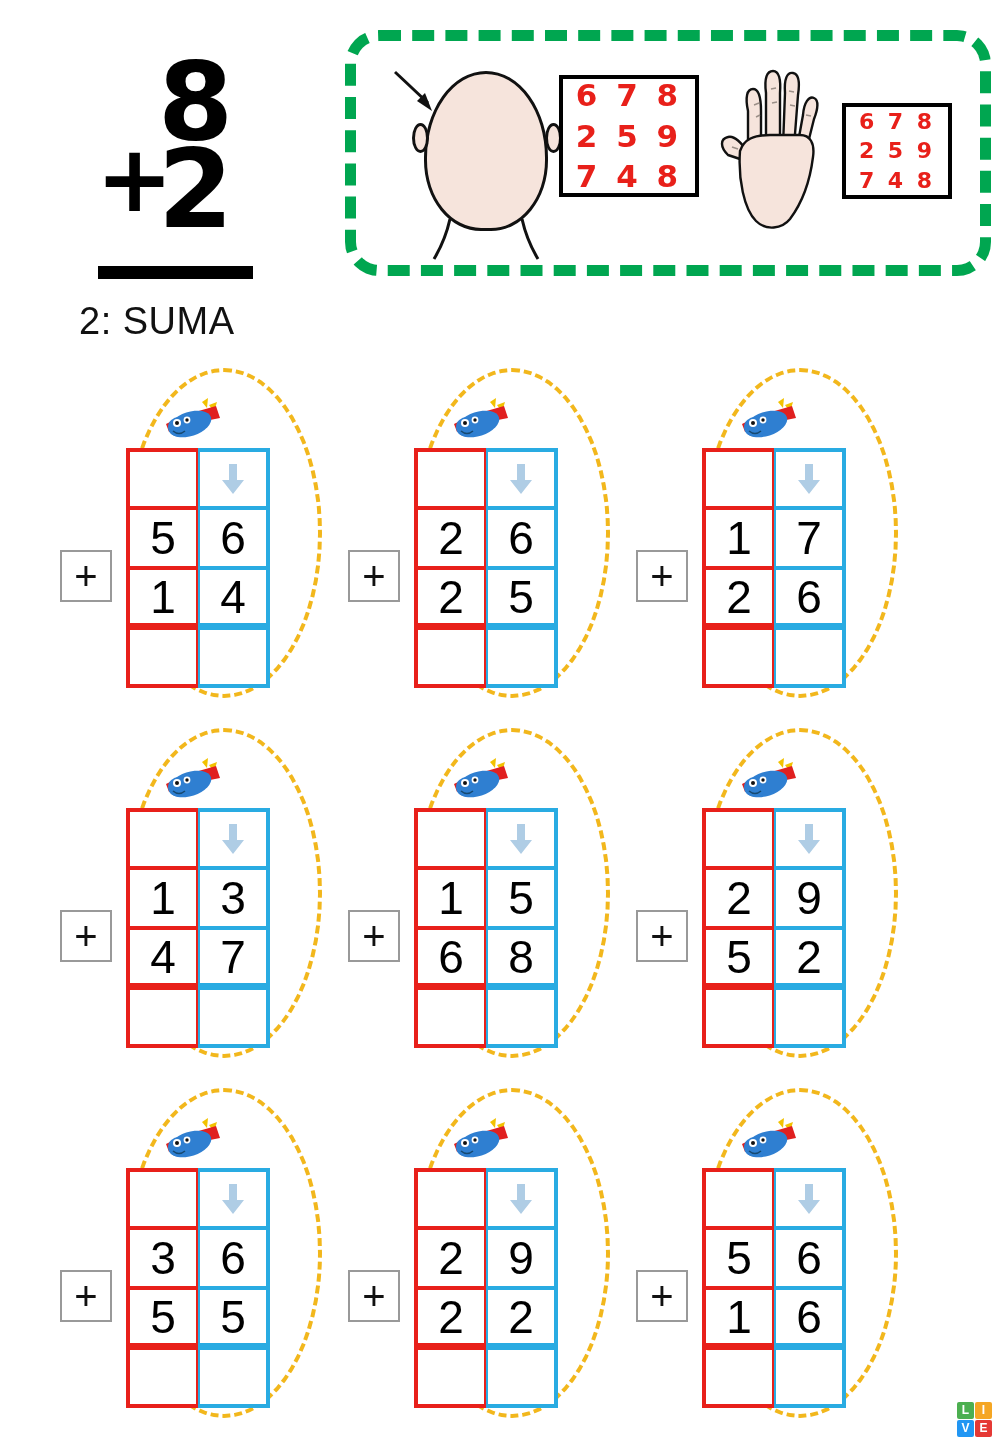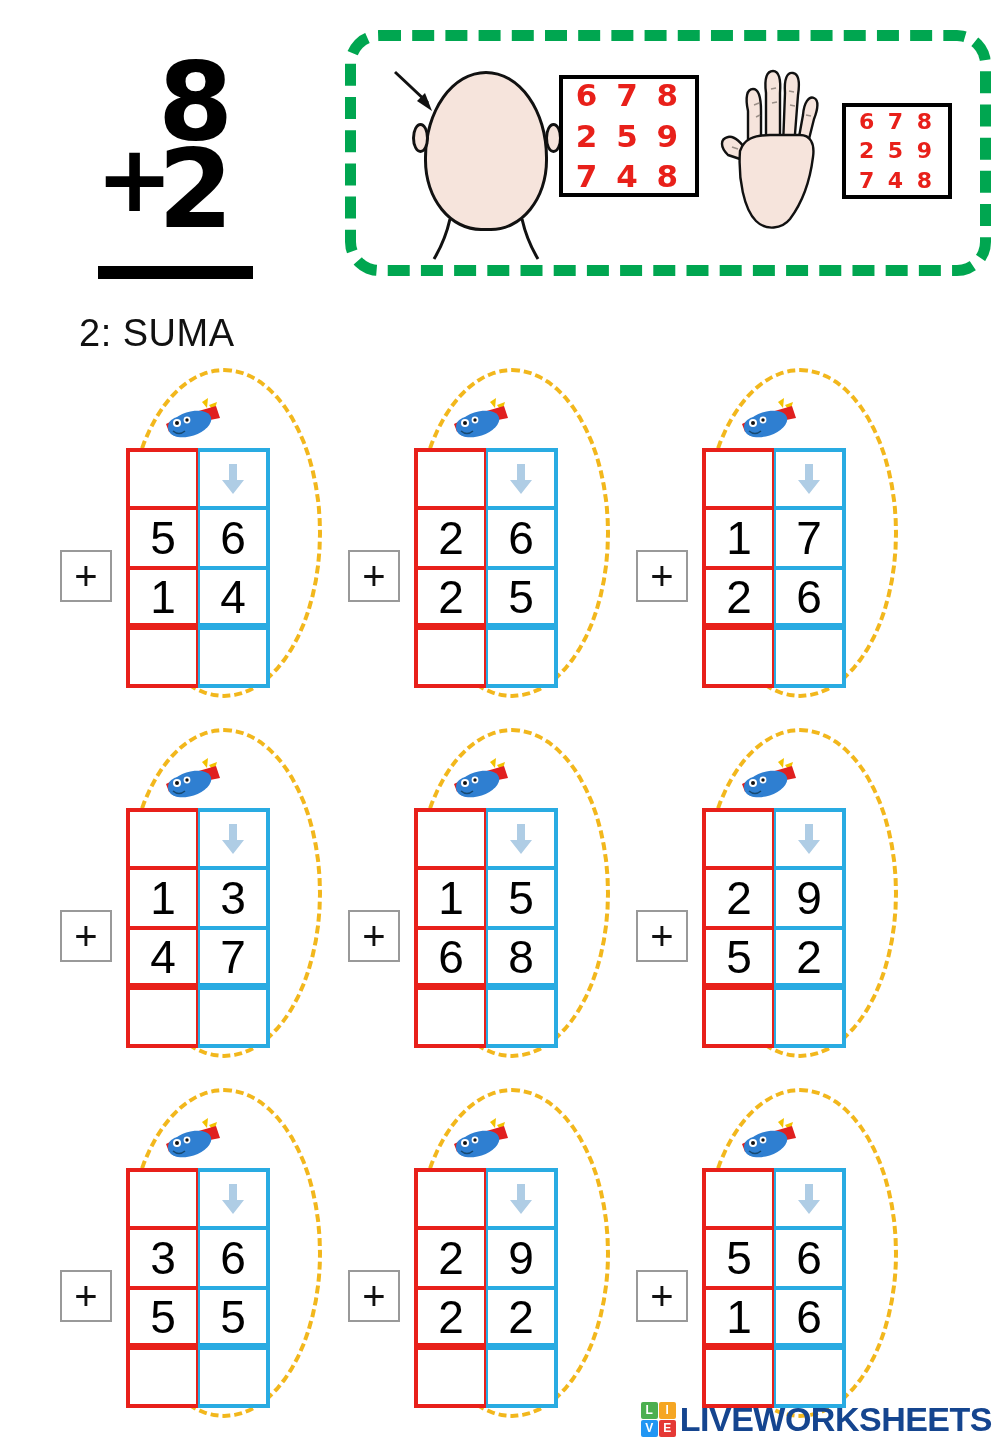--- a/index.html
+++ b/index.html
@@ -166,21 +166,21 @@
     font-weight: bold;
     letter-spacing: 3px;
     line-height: 1.34;
     font-family: "DejaVu Sans", sans-serif;
   }
 
   
   #section-title {
     position: absolute;
     left: 79px;
-    top: 312px;
+    top: 300px;
     font-size: 38px;
     font-weight: normal;
     color: #111111;
     letter-spacing: 0.5px;
   }
 
   
   #exercise-area {
     position: absolute;
     left: 0;
@@ -883,14 +883,13 @@
     </div>
   </div>
 
 <div id="watermark">
   <div class="tiles">
     <div class="tile t-l">L</div>
     <div class="tile t-i">I</div>
     <div class="tile t-v">V</div>
     <div class="tile t-e">E</div>
   </div>
-  <div class="wordmark">LIVEWORKSHEETS</div>
 </div>
 
 </body></html>

